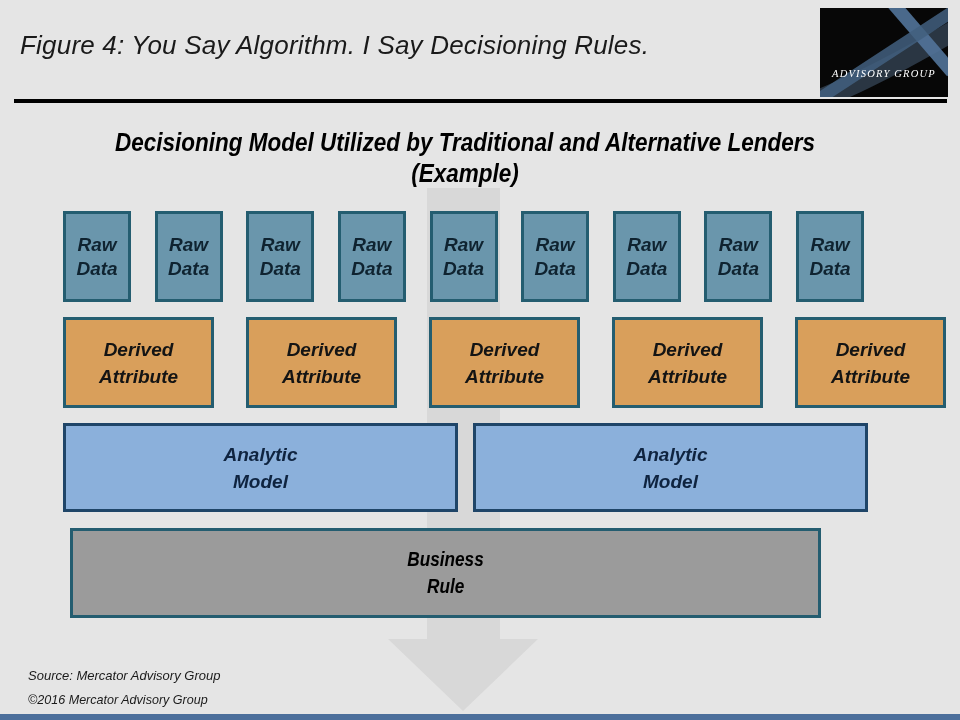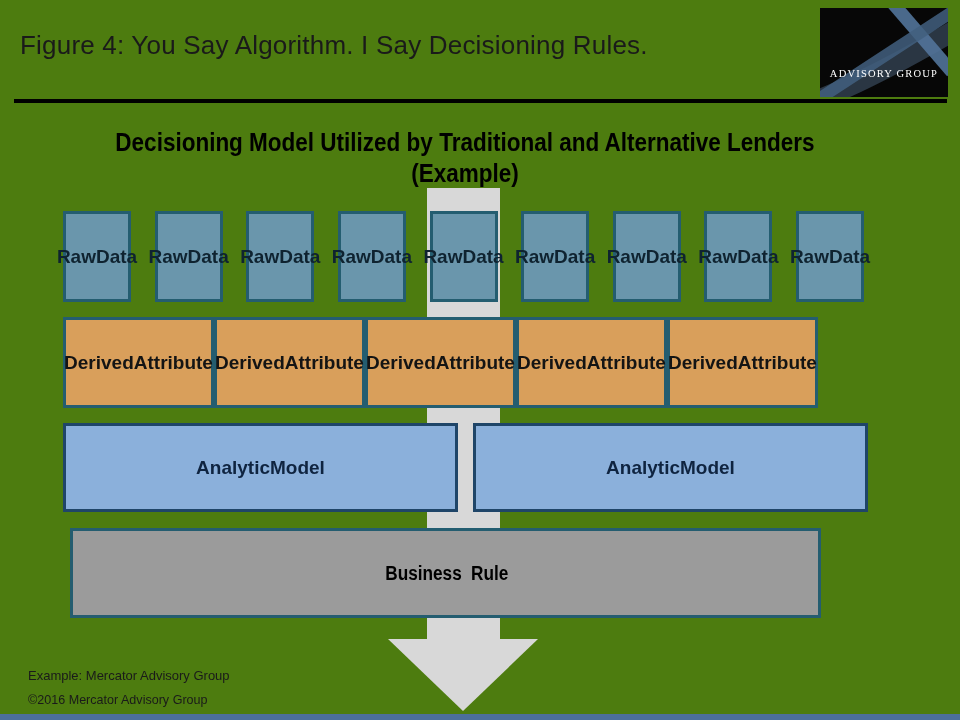--- a/index.html
+++ b/index.html
@@ -1,18 +1,18 @@
 <!DOCTYPE html>
 <html><head>
 <meta charset="utf-8">
 <style>
   html,body { margin:0; padding:0; }
   .slide {
-    position:relative; width:960px; height:720px; background:#4d7c0f;
-    font-family:"Liberation Sans", sans-serif; overflow:hidden;
+    position:relative; width:960px; height:720px; background:#e5e5e5;
+    font-family:"Liberation Sans", sans-serif; overflow:hidden;font-style:italic;
   }
   
   .figure-title {
     position:absolute; left:20px; top:30px; font-size:26px; font-weight:400;
     color:#1a1a1a; letter-spacing:0.2px; margin:0;
   }
   .title-rule { position:absolute; left:14px; top:99px; width:933px; height:4px; background:#000; }
   .logo {
     position:absolute; left:820px; top:8px; width:128px; height:89px;
     background:#070707; overflow:hidden;
@@ -35,25 +35,25 @@
   
   .arrow-shaft { position:absolute; left:427px; top:188px; width:73px; height:452px; background:#d8d8d8; z-index:1; }
   .arrow-head {
     position:absolute; left:388px; top:639px; width:0; height:0; z-index:1;
     border-left:75px solid transparent; border-right:75px solid transparent;
     border-top:72px solid #d8d8d8;
   }
   
   .row { position:absolute; display:flex; justify-content:space-between; z-index:2; }
   .row1 { left:63px;  top:211px; width:801px; height:91px; }
-  .row2 { left:63px;  top:317px; width:650px; height:91px; }
+  .row2 { left:63px;  top:317px; width:883px; height:91px; }
   .row3 { left:63px;  top:423px; width:805px; height:89px; }
   .row4 { left:62px;  top:528px; width:751px; height:90px;padding-left:8px; }
   .box {
-    box-sizing:border-box; display:flex; 
+    box-sizing:border-box; display:flex; flex-direction:column;
     align-items:center; justify-content:center;
     font-weight:700; text-align:center;
   }
   .box div { display:block; }
   .raw      { width:68px;  background:#6a96ac; border:3px solid #245d70; color:#0f2330; font-size:19px; line-height:24px; }
   .credit   { background:#517f96; color:#ffffff; }
   .derived  { width:151px; background:#d99f5b; border:3px solid #245d70; color:#141414; font-size:19px; line-height:27px; }
   .analytic { width:395px; background:#8bb0db; border:3px solid #1f4568; color:#0f2440; font-size:19px; line-height:27px;text-align:right; }
   .business { width:100%;  background:#9b9b9b; border:3px solid #245d70; color:#000000; font-size:20px; line-height:27px; }
   .narrow { transform:scaleX(0.86); }
@@ -162,17 +162,17 @@
     </div>
   </div>
 
   <div class="row row4">
     <div class="box business">
       <div class="narrow">Business</div>
       <div class="narrow">Rule</div>
     </div>
   </div>
 
-  <div class="source-note">Example: Mercator Advisory Group</div>
+  <div class="source-note">Source: Mercator Advisory Group</div>
   <div class="copyright-note">©2016 Mercator Advisory Group</div>
   <div class="bottom-bar"></div>
 
 </div>
 
 </body></html>

